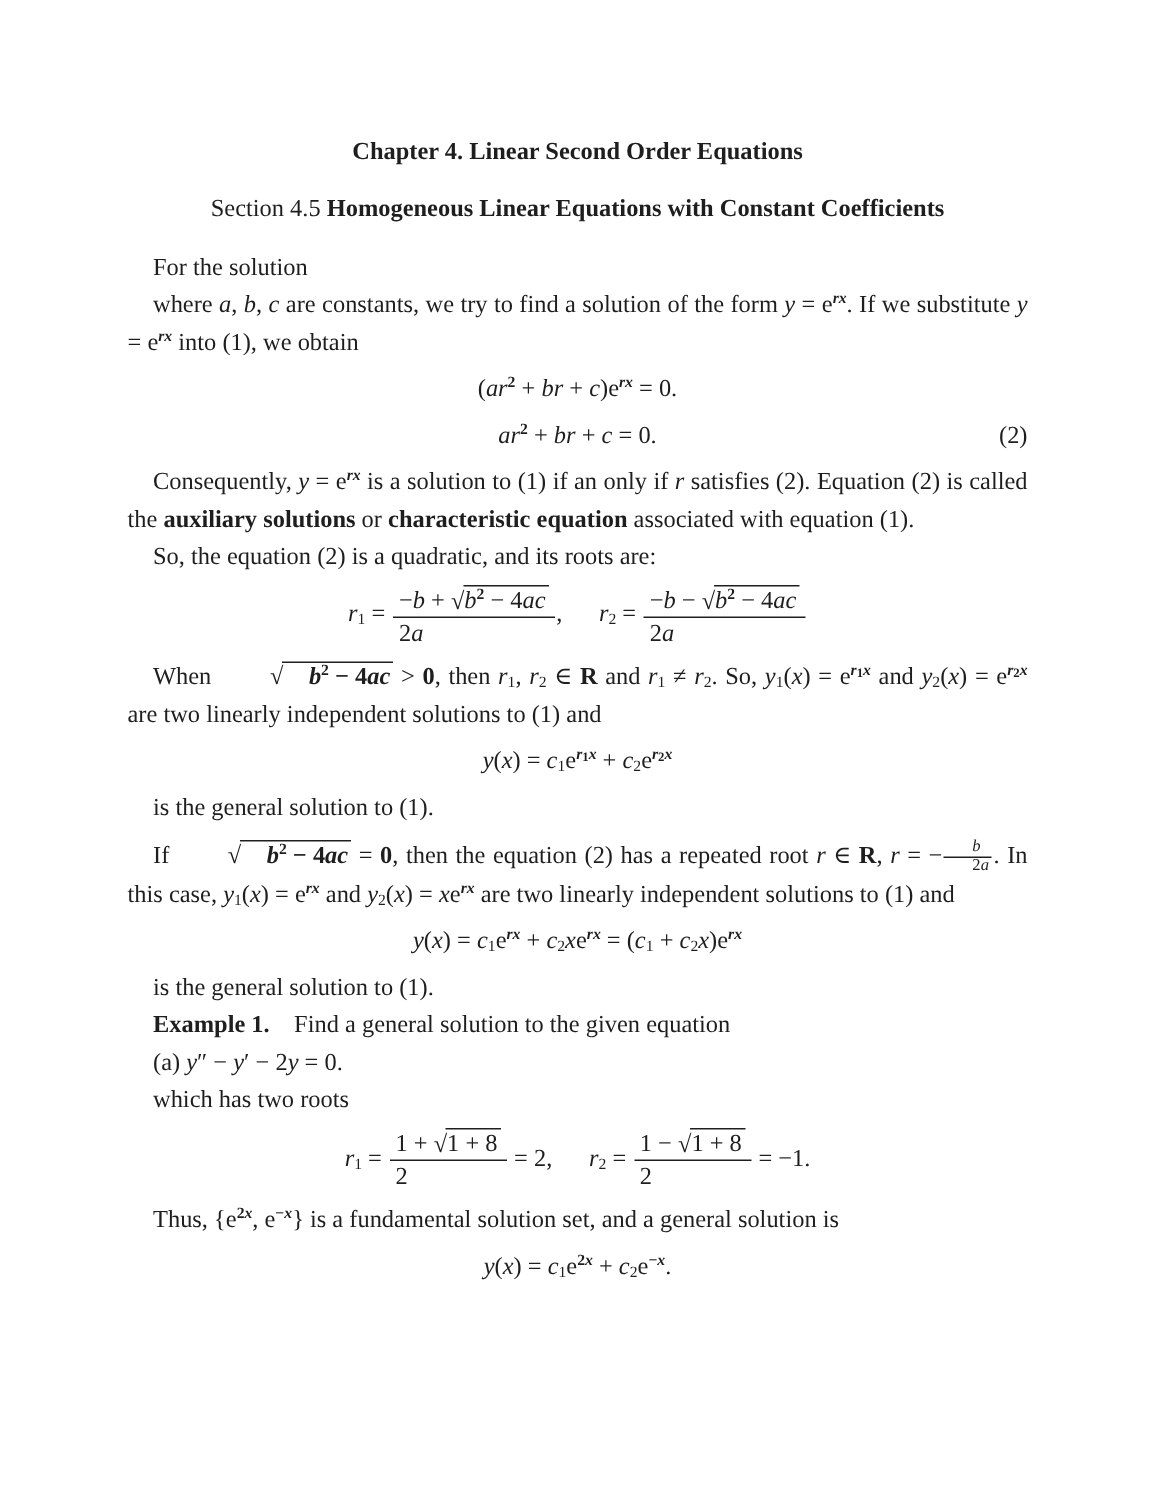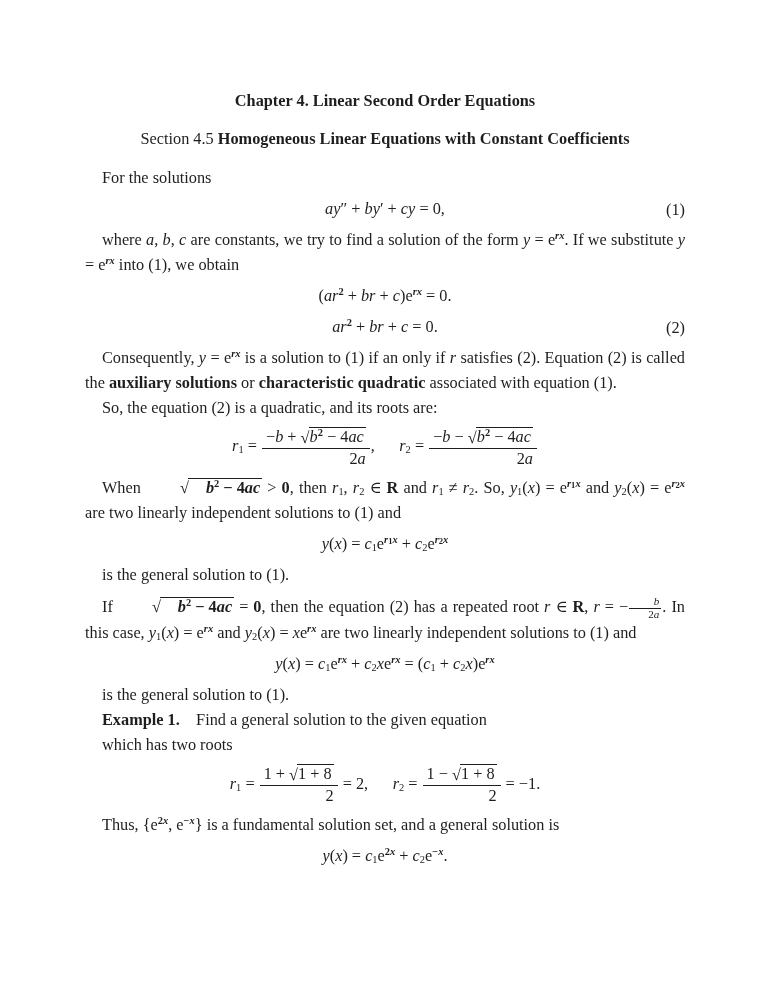--- a/index.html
+++ b/index.html
@@ -21,56 +21,52 @@
   .mt { margin-top: 7px; }
   .eq { position: relative; text-align: center; margin: 6px 0; text-indent: 0; min-height: 25px; }
   .eqnum { position: absolute; right: 0; top: 50%; transform: translateY(-50%); }
   
   .math i { font-style: italic; }
   .rm { font-style: normal; }
   b .rm, b { font-weight: bold; }
   sup { font-size: 0.64em; line-height: 0; vertical-align: 0.55em; font-weight: bold; }
   sub { font-size: 0.64em; line-height: 0; vertical-align: -0.22em; }
   sup sub { font-size: 0.82em; vertical-align: -0.12em; }
-  .frac { display: inline-block; vertical-align: middle; text-align: right; margin: 0 1px; }
+  .frac { display: inline-block; vertical-align: middle; text-align: left; margin: 0 1px; }
   .fnum, .fden { display: block; line-height: 1.12; padding: 1px 4px; white-space: nowrap; }
   .fnum { border-bottom: 1.2px solid currentColor; }
   .p .frac { font-size: 0.68em; }
   .p .frac .fnum, .p .frac .fden { padding: 0 2px; line-height: 1.05; }
   .sqrt { display: inline-block; white-space: nowrap; }
   .srad { display: inline-block; margin-right: -1px; position: relative; top: 0.5px; }
   .sbar { display: inline-block; border-top: 1.2px solid currentColor; padding: 0 2px 0 1px; line-height: 1.15; }
 </style>
 </head>
 <body>
 
 <main class="page">
   <div class="h1">Chapter 4. Linear Second Order Equations</div>
   <div class="h2">Section 4.5 <b>Homogeneous Linear Equations with Constant Coefficients</b></div>
 
-  <p class="p">For the solutions</p>
+  <p class="p">For the solution</p>
 
-  <div class="eq">
-    <span class="eqbody"><span class="math"><i>a</i><i>y</i>″ + <i>b</i><i>y</i>′ + <i>c</i><i>y</i> = 0,</span></span>
-    <span class="eqnum">(1)</span>
-  </div>
 
   <p class="p">where <span class="math"><i>a</i></span>, <span class="math"><i>b</i></span>, <span class="math"><i>c</i></span> are constants, we try to find a solution of the form <span class="math"><i>y</i> = <span class="rm">e</span><sup><i>r</i><i>x</i></sup></span>. If we substitute <span class="math"><i>y</i> = <span class="rm">e</span><sup><i>r</i><i>x</i></sup></span> into (1), we obtain</p>
 
   <div class="eq">
     <span class="eqbody"><span class="math">(<i>a</i><i>r</i><sup>2</sup> + <i>b</i><i>r</i> + <i>c</i>)<span class="rm">e</span><sup><i>r</i><i>x</i></sup> = 0.</span></span>
   </div>
 
 
   <div class="eq">
     <span class="eqbody"><span class="math"><i>a</i><i>r</i><sup>2</sup> + <i>b</i><i>r</i> + <i>c</i> = 0.</span></span>
     <span class="eqnum">(2)</span>
   </div>
 
-  <p class="p">Consequently, <span class="math"><i>y</i> = <span class="rm">e</span><sup><i>r</i><i>x</i></sup></span> is a solution to (1) if an only if <span class="math"><i>r</i></span> satisfies (2). Equation (2) is called the <b>auxiliary solutions</b> or <b>characteristic quadratic</b> associated with equation (1).</p>
+  <p class="p">Consequently, <span class="math"><i>y</i> = <span class="rm">e</span><sup><i>r</i><i>x</i></sup></span> is a solution to (1) if an only if <span class="math"><i>r</i></span> satisfies (2). Equation (2) is called the <b>auxiliary solutions</b> or <b>characteristic equation</b> associated with equation (1).</p>
   <p class="p">So, the equation (2) is a quadratic, and its roots are:</p>
 
   <div class="eq">
     <span class="eqbody"><span class="math"><i>r</i><sub>1</sub> = <span class="frac"><span class="fnum">−<i>b</i> + <span class="sqrt"><span class="srad">√</span><span class="sbar"><i>b</i><sup>2</sup> − 4<i>a</i><i>c</i></span></span></span><span class="fden">2<i>a</i></span></span>,  <i>r</i><sub>2</sub> = <span class="frac"><span class="fnum">−<i>b</i> − <span class="sqrt"><span class="srad">√</span><span class="sbar"><i>b</i><sup>2</sup> − 4<i>a</i><i>c</i></span></span></span><span class="fden">2<i>a</i></span></span></span></span>
   </div>
 
   <p class="p">When <span class="math"><span class="sqrt"><span class="srad">√</span><span class="sbar"><b><i>b</i><sup>2</sup> − 4<i>a</i><i>c</i></b></span></span> &gt; <b>0</b></span>, then <span class="math"><i>r</i><sub>1</sub>, <i>r</i><sub>2</sub></span> ∈ <b>R</b> and <span class="math"><i>r</i><sub>1</sub> ≠ <i>r</i><sub>2</sub></span>. So, <span class="math"><i>y</i><sub>1</sub>(<i>x</i>) = <span class="rm">e</span><sup><i>r</i><sub>1</sub><i>x</i></sup></span> and <span class="math"><i>y</i><sub>2</sub>(<i>x</i>) = <span class="rm">e</span><sup><i>r</i><sub>2</sub><i>x</i></sup></span> are two linearly independent solutions to (1) and</p>
 
   <div class="eq">
     <span class="eqbody"><span class="math"><i>y</i>(<i>x</i>) = <i>c</i><sub>1</sub><span class="rm">e</span><sup><i>r</i><sub>1</sub><i>x</i></sup> + <i>c</i><sub>2</sub><span class="rm">e</span><sup><i>r</i><sub>2</sub><i>x</i></sup></span></span>
@@ -78,20 +74,21 @@
 
   <p class="p">is the general solution to (1).</p>
   <p class="p mt">If <span class="math"><span class="sqrt"><span class="srad">√</span><span class="sbar"><b><i>b</i><sup>2</sup> − 4<i>a</i><i>c</i></b></span></span> = <b>0</b></span>, then the equation (2) has a repeated root <span class="math"><i>r</i></span> ∈ <b>R</b>, <span class="math"><i>r</i> = −<span class="frac"><span class="fnum"><i>b</i></span><span class="fden">2<i>a</i></span></span></span>. In this case, <span class="math"><i>y</i><sub>1</sub>(<i>x</i>) = <span class="rm">e</span><sup><i>r</i><i>x</i></sup></span> and <span class="math"><i>y</i><sub>2</sub>(<i>x</i>) = <i>x</i><span class="rm">e</span><sup><i>r</i><i>x</i></sup></span> are two linearly independent solutions to (1) and</p>
 
   <div class="eq">
     <span class="eqbody"><span class="math"><i>y</i>(<i>x</i>) = <i>c</i><sub>1</sub><span class="rm">e</span><sup><i>r</i><i>x</i></sup> + <i>c</i><sub>2</sub><i>x</i><span class="rm">e</span><sup><i>r</i><i>x</i></sup> = (<i>c</i><sub>1</sub> + <i>c</i><sub>2</sub><i>x</i>)<span class="rm">e</span><sup><i>r</i><i>x</i></sup></span></span>
   </div>
 
   <p class="p">is the general solution to (1).</p>
   <p class="p"><b>Example 1.</b> Find a general solution to the given equation</p>
+  <p class="p">(a) <span class="math"><i>y</i>″ − <i>y</i>′ − 2<i>y</i> = 0.</span></p>
 
 
   <p class="p">which has two roots</p>
 
   <div class="eq">
     <span class="eqbody"><span class="math"><i>r</i><sub>1</sub> = <span class="frac"><span class="fnum">1 + <span class="sqrt"><span class="srad">√</span><span class="sbar">1 + 8</span></span></span><span class="fden">2</span></span> = 2,  <i>r</i><sub>2</sub> = <span class="frac"><span class="fnum">1 − <span class="sqrt"><span class="srad">√</span><span class="sbar">1 + 8</span></span></span><span class="fden">2</span></span> = −1.</span></span>
   </div>
 
   <p class="p">Thus, <span class="math">{<span class="rm">e</span><sup>2<i>x</i></sup>, <span class="rm">e</span><sup>−<i>x</i></sup>}</span> is a fundamental solution set, and a general solution is</p>
 

